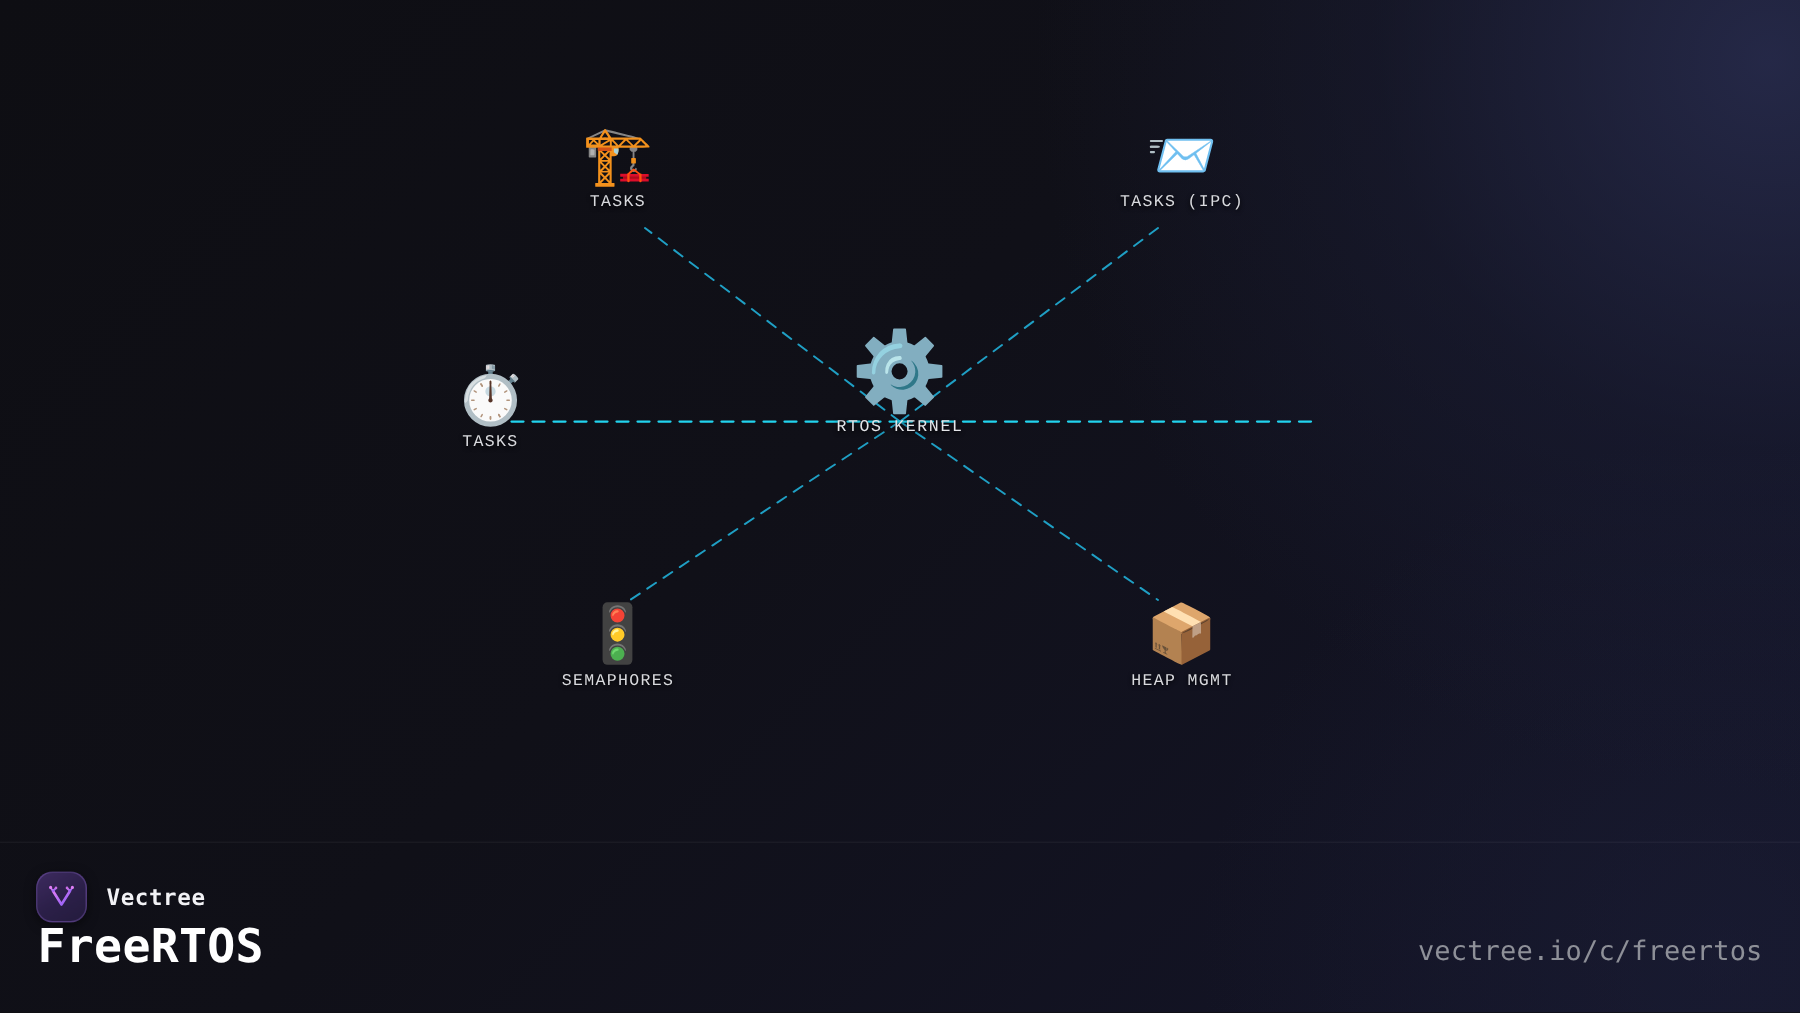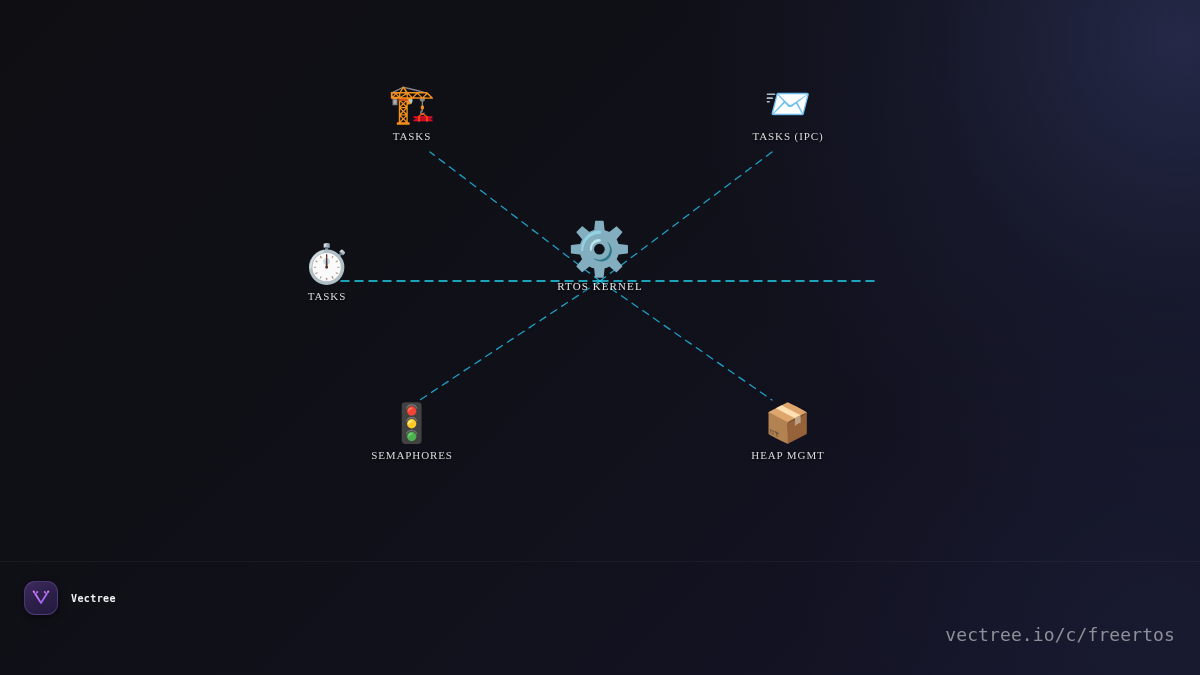--- a/index.html
+++ b/index.html
@@ -35,21 +35,21 @@
     gap:0px;
     z-index:3;
   }
   .node .emoji {
     font-family:"DejaVu Sans","Liberation Sans",sans-serif;
     line-height:1;
     display:block;
     user-select:none;
   }
   .node .nlabel {
-    font-family:Liberation Serif, serif;
+    font-family:Liberation Mono, monospace;
     font-size:11px;
     letter-spacing:0.9px;
     color:#d9dade;
     white-space:nowrap;
     text-shadow:0 1px 3px rgba(0,0,0,0.95);
   }
 
   .node.center .emoji { font-size:52px; }
   .node.center .nlabel {
     font-size:11px;
@@ -80,21 +80,21 @@
     border-radius:11px;
     background:linear-gradient(150deg,#3c2a5e 0%,#2b1f48 55%,#241b3d 100%);
     border:1px solid rgba(150,110,215,0.30);
     display:flex; align-items:center; justify-content:center;
     box-shadow:0 2px 7px rgba(0,0,0,0.5);
     flex:0 0 auto;
   }
 
   #brandname {
     font-family:"DejaVu Sans Mono","Liberation Mono",monospace;
-    font-size:10px;
+    font-size:15px;
     font-weight:bold;
     color:#f2f2f5;
     letter-spacing:0.4px;
   }
 
   #pagetitle {
     position:absolute;
     left:25px; top:51px;
     font-family:"DejaVu Sans Mono","Liberation Mono",monospace;
     font-size:31px;
@@ -174,17 +174,18 @@
           <path d="M18.8 7.2 L20.7 4.6 M18.8 7.2 L16.6 5.0" fill="none" stroke="url(#vg)" stroke-width="1.5" stroke-linecap="round"></path>
           <circle cx="3.3" cy="4.3" r="1.25" fill="#e07ef5"></circle>
           <circle cx="7.6" cy="4.7" r="1.05" fill="#c96ee8"></circle>
           <circle cx="20.7" cy="4.3" r="1.25" fill="#e07ef5"></circle>
           <circle cx="16.4" cy="4.7" r="1.05" fill="#c96ee8"></circle>
         </svg>
       </div>
       <span id="brandname">Vectree</span>
     </div>
 
+    <div id="pagetitle">FreeRTOS</div>
 
     <div id="urltext">vectree.io/c/freertos</div>
   </div>
 
 </div>
 
 </body></html>

